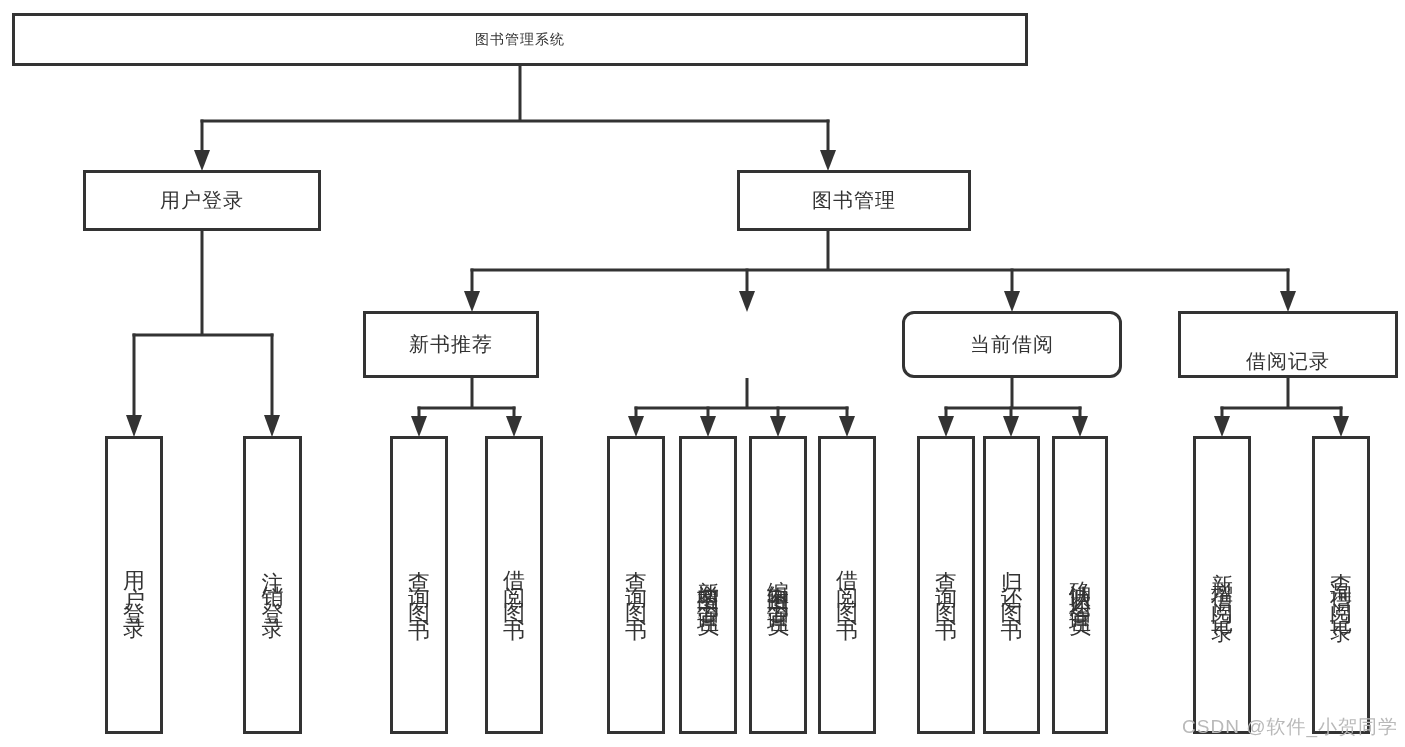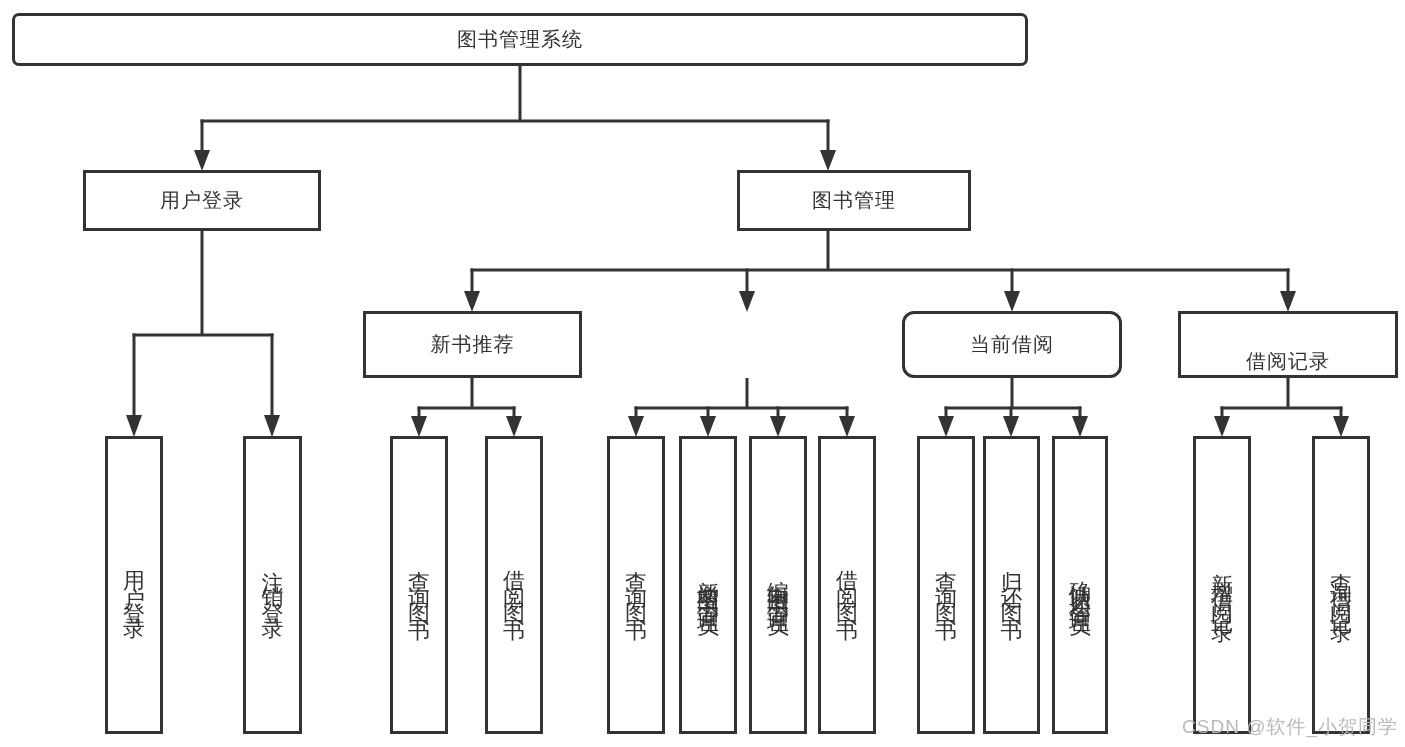--- a/index.html
+++ b/index.html
@@ -33,21 +33,21 @@
     position: absolute;
     box-sizing: border-box;
     border: 3px solid var(--box_border, #333333);
     background: #ffffff;
     display: flex;
     align-items: center;
     justify-content: center;
     color: var(--text, #333333);
   }
   .hbox { font-size: 20px; letter-spacing: 1px; }
-  .hbox.root { font-size: 20px; border-radius: 7px; }
+  .hbox.root { font-size: 14px; }
   .tall { width: 58px; height: 298px; }
   .vtext {
     writing-mode: vertical-rl;
     text-orientation: mixed;
     font-size: 22px;
     line-height: 1;
     white-space: nowrap;
   }
   .ls-wide  { letter-spacing: 16px; }
   .ls-mid   { letter-spacing: 10px; }
@@ -147,21 +147,21 @@
     <span>图书管理系统</span>
   </div>
 
   <div class="box hbox" style="left:83px; top:170px; width:238px; height:61px;">
     <span>用户登录</span>
   </div>
   <div class="box hbox" style="left:711px; top:170px; width:234px; height:61px;margin-left:26px;">
     <span>图书管理</span>
   </div>
 
-  <div class="box hbox" style="left:363px; top:311px; width:219px; height:67px;">
+  <div class="box hbox" style="left:363px; top:311px; width:176px; height:67px;">
     <span>新书推荐</span>
   </div>
   <div class="box hbox" style="left:902px; top:311px; width:220px; height:67px;border-radius:12px;">
     <span>当前借阅</span>
   </div>
   <div class="box hbox" style="left:1178px; top:311px; width:220px; height:67px;align-items:flex-end;">
     <span>借阅记录</span>
   </div>
 
   <div class="box tall" style="left:105px; top:436px;">

